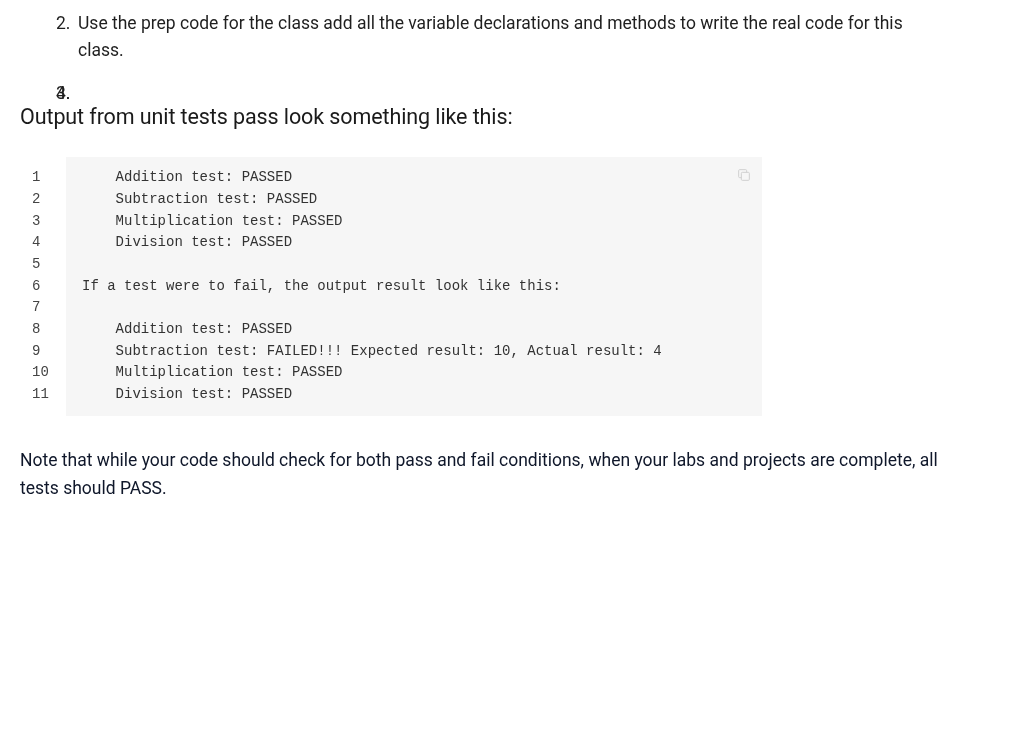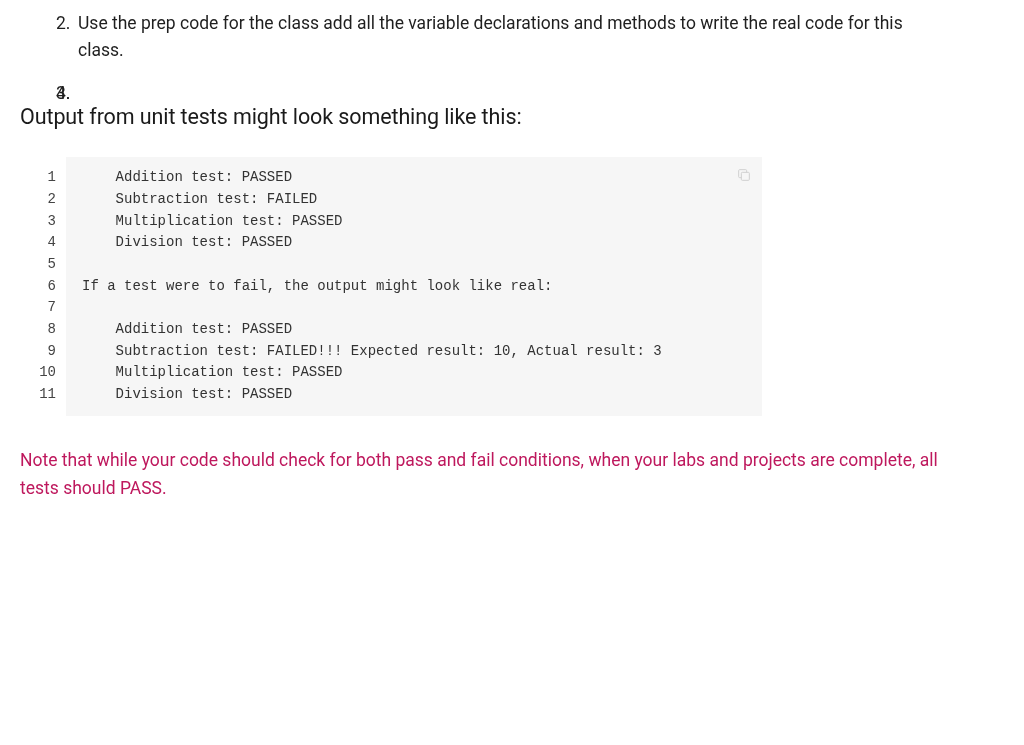--- a/index.html
+++ b/index.html
@@ -45,21 +45,21 @@
     }
     .code-block-wrapper {
       position: relative;
       display: flex;
       margin: 0 0 30px 12px;
       max-width: 730px;
     }
     .line-numbers {
       flex-shrink: 0;
       padding: 10px 10px 10px 0;
-      text-align: right;
+      text-align: left;
       width: 34px;
       font-family: "SFMono-Regular", Consolas, "Liberation Mono", Menlo, monospace;
       font-size: 14px;
       line-height: 1.55;
       color: #444;
       background: #fff;
     }
     .code-block {
       flex: 1;
       background: #f6f6f6;
@@ -84,21 +84,21 @@
     .copy-icon svg {
       width: 16px;
       height: 16px;
       stroke: #555;
       fill: none;
       stroke-width: 1.4;
     }
     .note-text {
       font-size: 17.5px;
       line-height: 1.6;
-      color: #be185d;
+      color: #0f172a;
       padding-right: 60px;
     }
   </style>
 </head>
 <body>
 
 <div class="content">
 
   <ol class="steps">
     <li>
@@ -106,45 +106,45 @@
       <span>Use the prep code for the class add all the variable declarations and methods to write the real code for this class.</span>
     </li>
     <li>
       <span class="num">3.</span>
     </li>
     <li>
       <span class="num">4.</span>
     </li>
   </ol>
 
-  <div class="section-heading">Output from unit tests might look something like this:</div>
+  <div class="section-heading">Output from unit tests pass look something like this:</div>
 
   <div class="code-block-wrapper">
     <div class="line-numbers"><span>1</span>
 <span>2</span>
 <span>3</span>
 <span>4</span>
 <span>5</span>
 <span>6</span>
 <span>7</span>
 <span>8</span>
 <span>9</span>
 <span>10</span>
 <span>11</span></div>
     <div class="code-block"><span class="copy-icon"><svg viewBox="0 0 24 24">
             <rect x="8" y="8" width="12" height="12" rx="1.5"></rect>
             <path d="M16 8V5.5a1.5 1.5 0 0 0-1.5-1.5H5.5A1.5 1.5 0 0 0 4 5.5v9A1.5 1.5 0 0 0 5.5 16H8"></path>
           </svg></span><span>    Addition test: PASSED</span>
-<span>    Subtraction test: FAILED</span>
+<span>    Subtraction test: PASSED</span>
 <span>    Multiplication test: PASSED</span>
 <span>    Division test: PASSED</span>
 <span></span>
-<span>If a test were to fail, the output might look like real:</span>
+<span>If a test were to fail, the output result look like this:</span>
 <span></span>
 <span>    Addition test: PASSED</span>
-<span>    Subtraction test: FAILED!!! Expected result: 10, Actual result: 3</span>
+<span>    Subtraction test: FAILED!!! Expected result: 10, Actual result: 4</span>
 <span>    Multiplication test: PASSED</span>
 <span>    Division test: PASSED</span></div>
   </div>
 
   <div class="note-text">Note that while your code should check for both pass and fail conditions, when your labs and projects are complete, all tests should PASS.</div>
 
 </div>
 
 </body></html>

